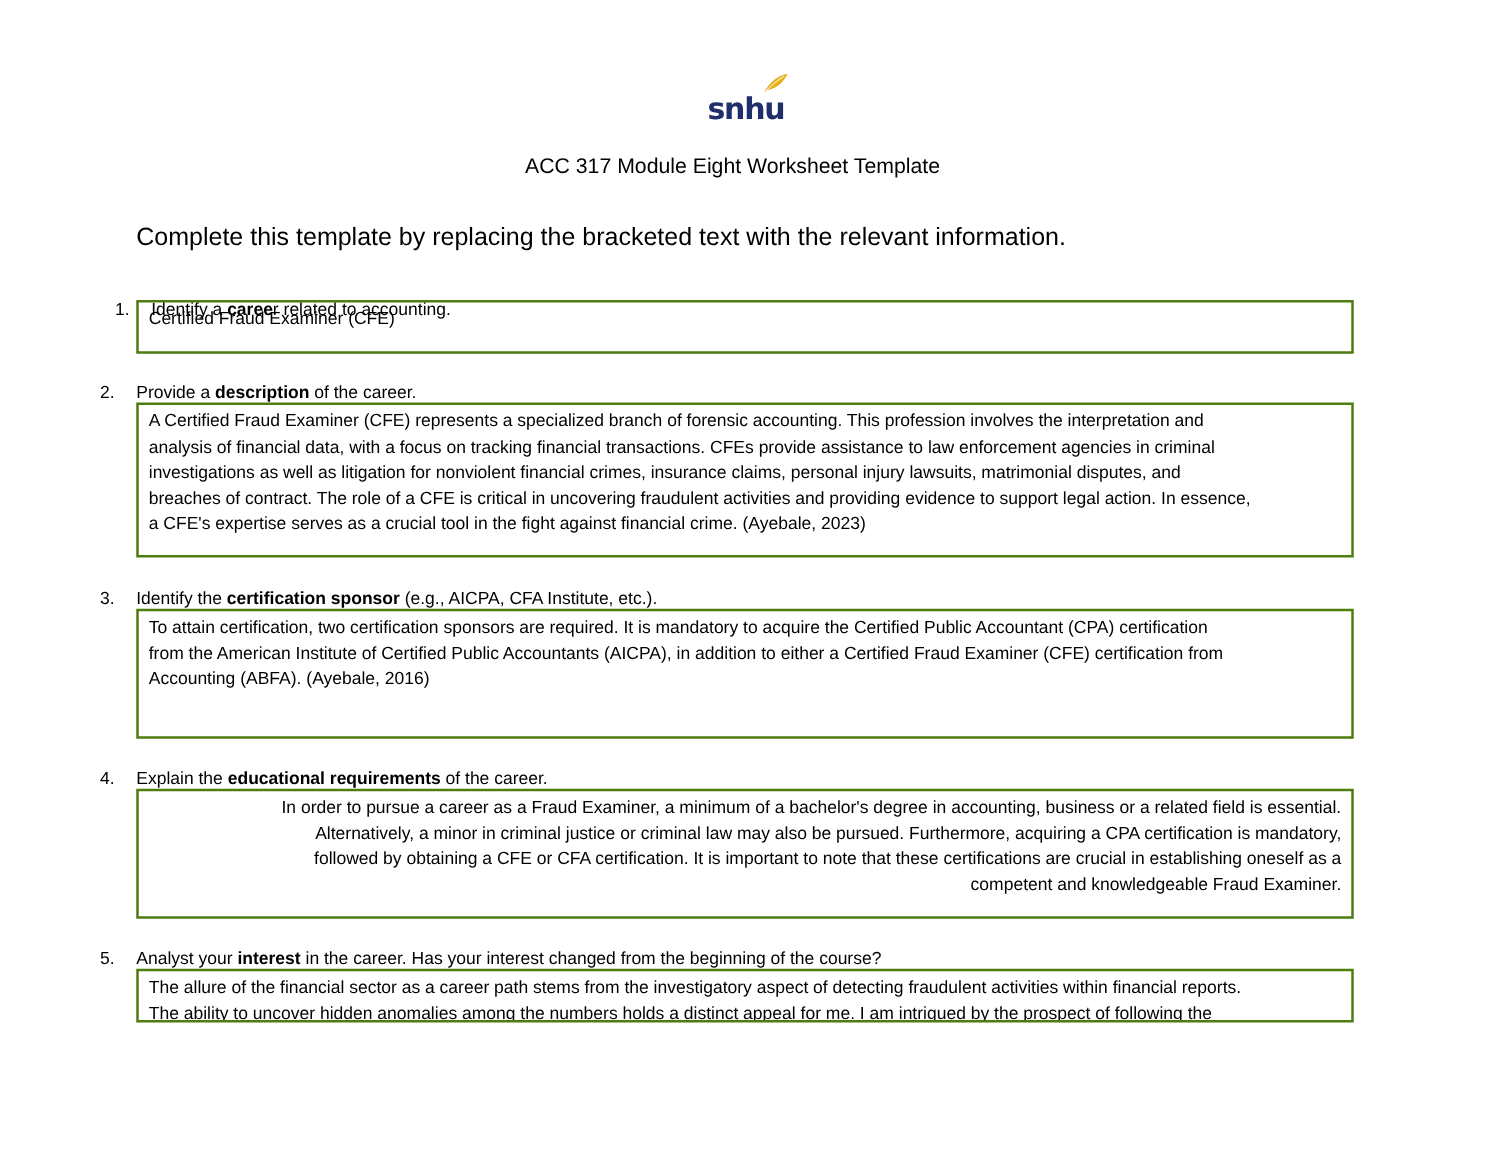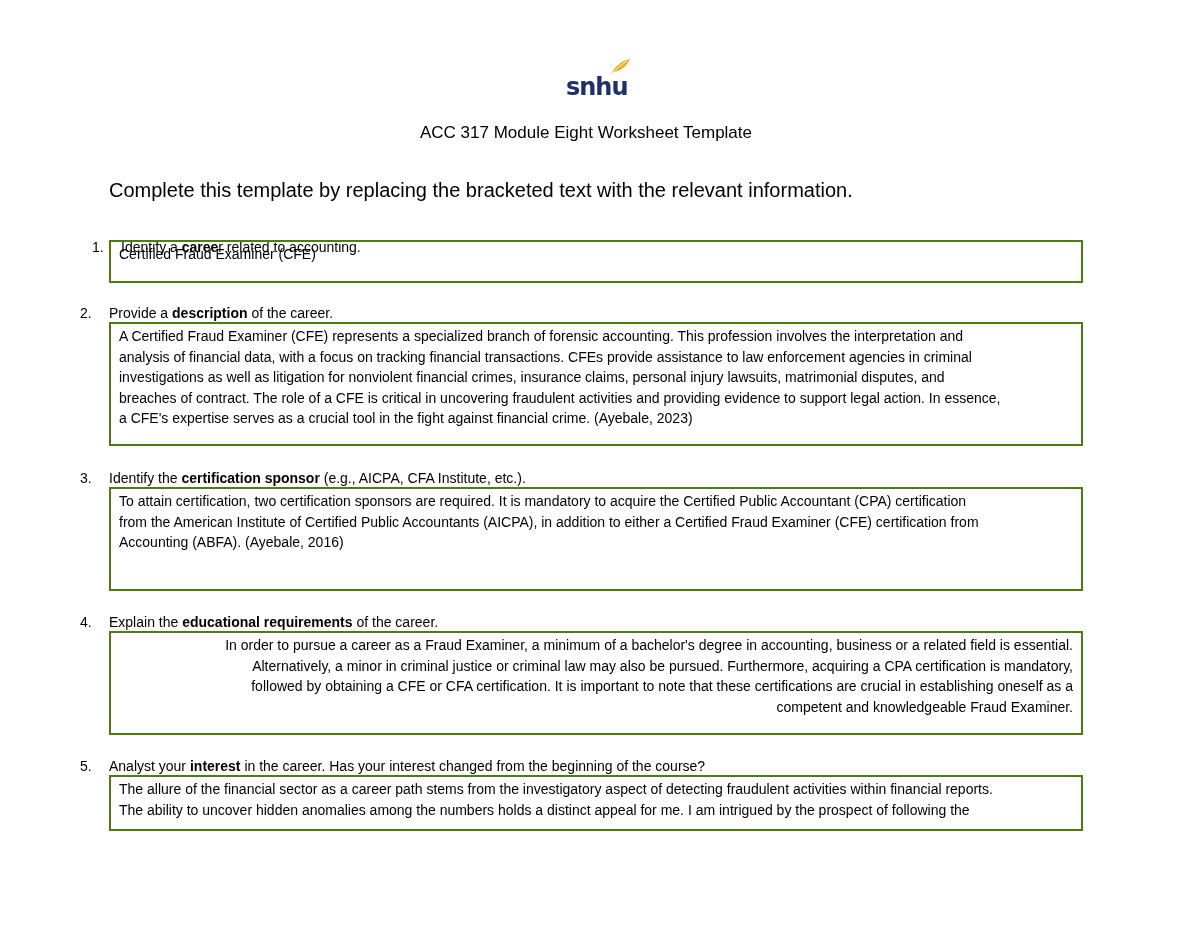--- a/index.html
+++ b/index.html
@@ -67,16 +67,16 @@
 <div class="box" style="top:631px; height:104px;text-align:right;">
   <p>In order to pursue a career as a Fraud Examiner, a minimum of a bachelor's degree in accounting, business or a related field is essential.</p>
   <p>Alternatively, a minor in criminal justice or criminal law may also be pursued. Furthermore, acquiring a CPA certification is mandatory,</p>
   <p>followed by obtaining a CFE or CFA certification. It is important to note that these certifications are crucial in establishing oneself as a</p>
   <p>competent and knowledgeable Fraud Examiner.</p>
 </div>
 
 <div class="q" style="top:757px;">
   <span class="num">5.</span><span>Analyst your </span><b>interest</b><span> in the career. Has your interest changed from the beginning of the course?</span>
 </div>
-<div class="box" style="top:775px; height:56px; overflow:hidden;">
+<div class="box" style="top:775px; height:43px; overflow:hidden;">
   <p>The allure of the financial sector as a career path stems from the investigatory aspect of detecting fraudulent activities within financial reports.</p>
   <p>The ability to uncover hidden anomalies among the numbers holds a distinct appeal for me. I am intrigued by the prospect of following the</p>
 </div>
 
 </body></html>

